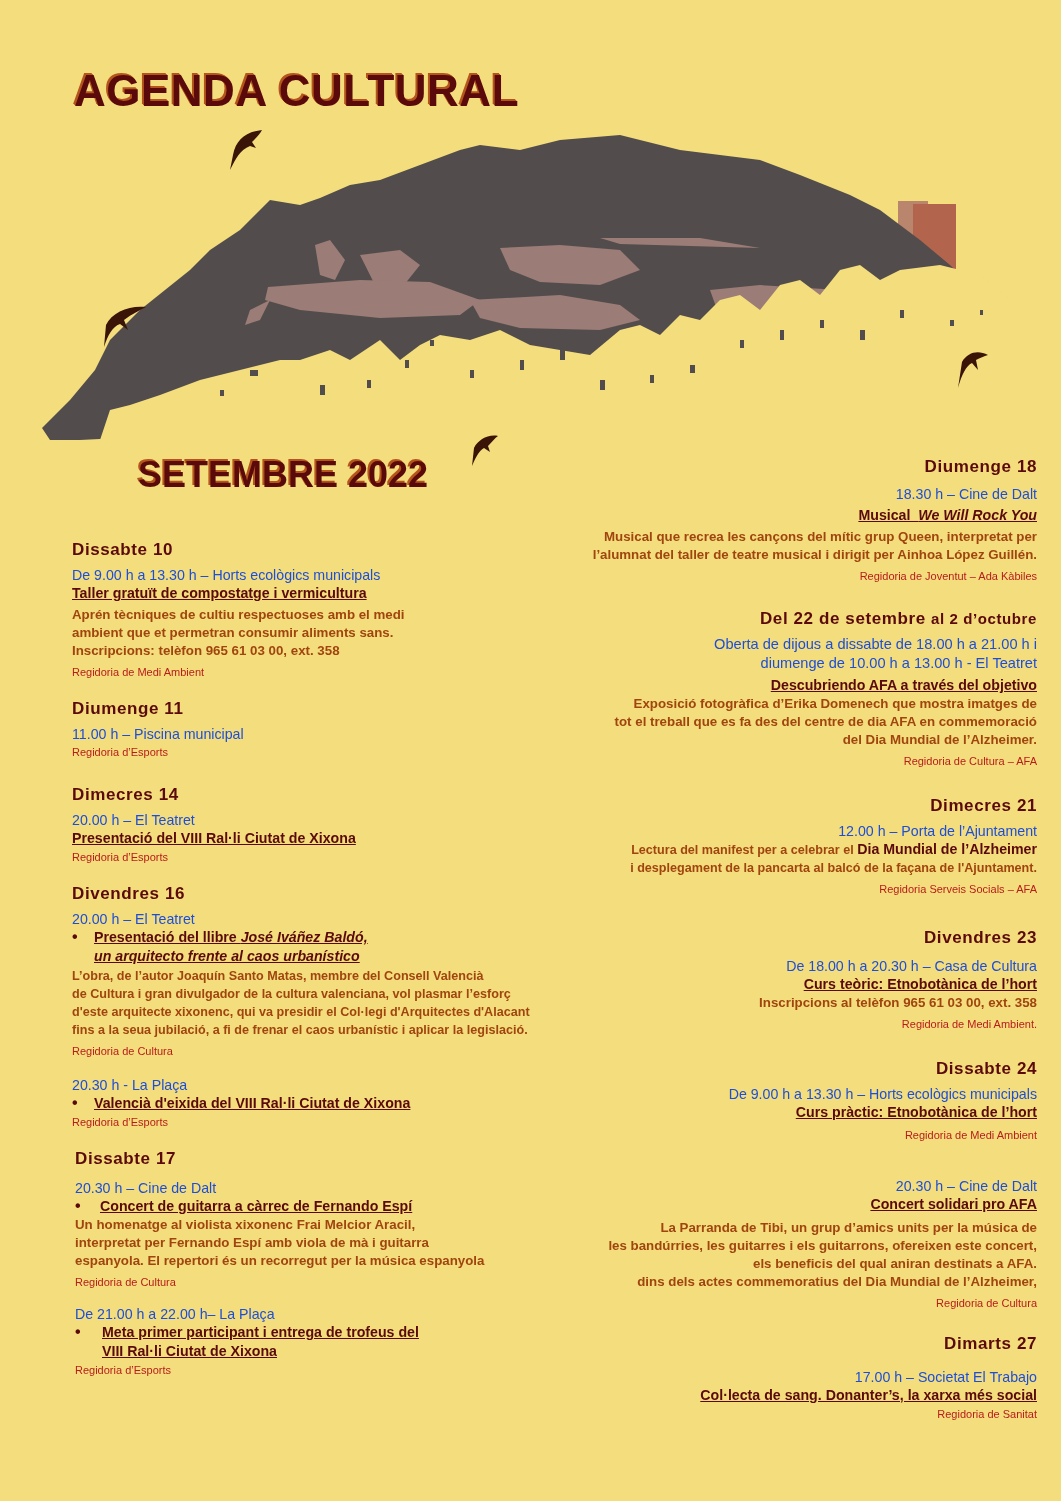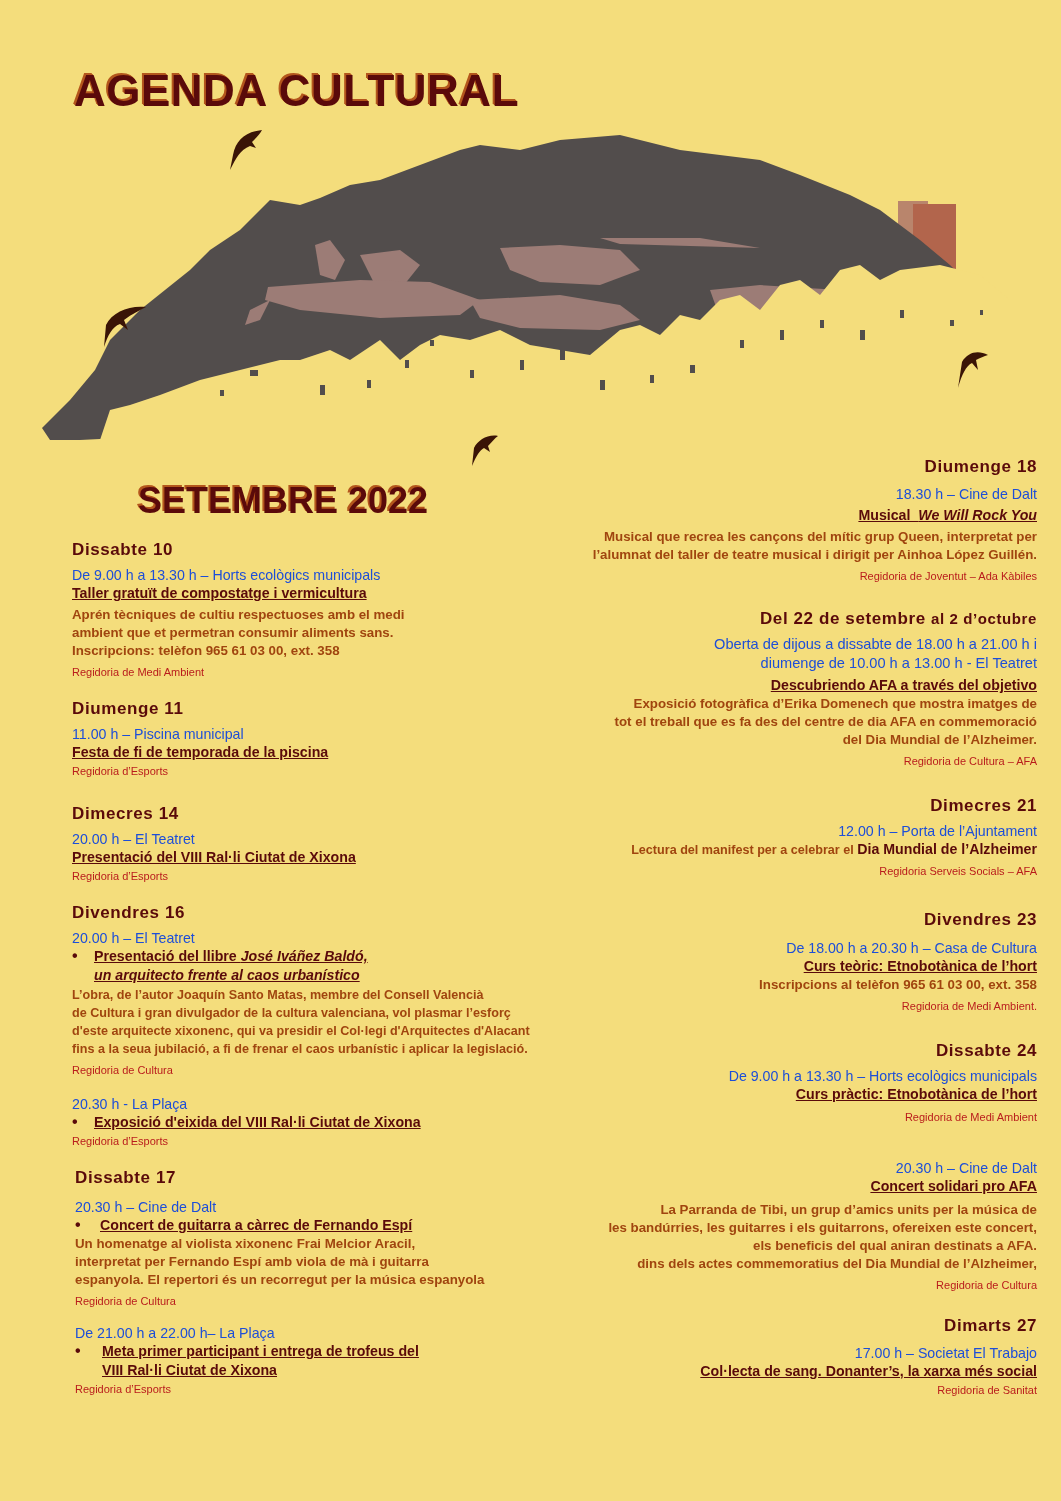--- a/index.html
+++ b/index.html
@@ -11,21 +11,21 @@
     overflow: hidden;
   }
   .main-title {
     position: absolute; left: 74px; top: 66px;
     font-size: 44px; font-weight: bold; color: #5a0a0a;
     letter-spacing: 0.5px;
     text-shadow: -2px -2px 0 #b4561c, -1px -1px 0 #b4561c;
   }
   .illustration { position: absolute; left: 0; top: 120px; width: 1061px; height: 350px; }
   .month-title {
-    position: absolute; left: 138px; top: 480px;
+    position: absolute; left: 138px; top: 454px;
     font-size: 36px; font-weight: bold; color: #5a0a0a;
     text-shadow: -2px -2px 0 #b4561c;
   }
   .col { position: absolute; }
   .col-left { left: 72px; top: 540px; width: 460px; }
   .col-right { left: 567px; top: 457px; width: 470px; text-align: right; }
   .day {
     font-size: 17px; font-weight: bold; color: #5a0a0a;
     letter-spacing: 0.6px; margin-bottom: 6px;
   }
@@ -124,21 +124,20 @@
       <div>Aprén tècniques de cultiu respectuoses amb el medi</div>
       <div>ambient que et permetran consumir aliments sans.</div>
       <div>Inscripcions: telèfon 965 61 03 00, ext. 358</div>
     </div>
     <div class="org">Regidoria de Medi Ambient</div>
   </div>
 
   <div class="block">
     <div class="day">Diumenge 11</div>
     <div class="time">11.00 h – Piscina municipal</div>
-    <div class="event-title">Festa de fi de temporada de la piscina</div>
     <div class="org" style="margin-top:0">Regidoria d’Esports</div>
   </div>
 
   <div class="block" style="margin-top:24px">
     <div class="day">Dimecres 14</div>
     <div class="time">20.00 h – El Teatret</div>
     <div class="event-title">Presentació del VIII Ral·li Ciutat de Xixona</div>
     <div class="org" style="margin-top:0">Regidoria d’Esports</div>
   </div>
 
@@ -157,21 +156,21 @@
       <div>de Cultura i gran divulgador de la cultura valenciana, vol plasmar l’esforç</div>
       <div>d'este arquitecte xixonenc, qui va presidir el Col·legi d'Arquitectes d'Alacant</div>
       <div>fins a la seua jubilació, a fi de frenar el caos urbanístic i aplicar la legislació.</div>
     </div>
     <div class="org">Regidoria de Cultura</div>
 
     <div class="sub" style="margin-top:16px">
       <div class="time">20.30 h - La Plaça</div>
       <div class="bullet-row">
         <span class="bullet">•</span>
-        <div class="event-title">Exposició d'eixida del VIII Ral·li Ciutat de Xixona</div>
+        <div class="event-title">Valencià d'eixida del VIII Ral·li Ciutat de Xixona</div>
       </div>
       <div class="org" style="margin-top:0">Regidoria d’Esports</div>
     </div>
   </div>
 
   <div class="block" style="margin-left:3px">
     <div class="day" style="margin-bottom:10px">Dissabte 17</div>
     <div class="time">20.30 h – Cine de Dalt</div>
     <div class="bullet-row">
       <span class="bullet" style="width:25px">•</span>
@@ -228,20 +227,21 @@
       <div>del Dia Mundial de l’Alzheimer.</div>
     </div>
     <div class="org">Regidoria de Cultura – AFA</div>
   </div>
 
   <div class="block" style="margin-bottom:30px">
     <div class="day">Dimecres 21</div>
     <div class="time">12.00 h – Porta de l’Ajuntament</div>
     <div class="desc" style="font-size:12.6px; margin-top:0">
       <div><span>Lectura del manifest per a celebrar el </span><b>Dia Mundial de l’Alzheimer</b></div>
+      <div>i desplegament de la pancarta al balcó de la façana de l'Ajuntament.</div>
     </div>
     <div class="org">Regidoria Serveis Socials – AFA</div>
   </div>
 
   <div class="block" style="margin-bottom:26px">
     <div class="day" style="margin-bottom:9px">Divendres 23</div>
     <div class="time">De 18.00 h a 20.30 h – Casa de Cultura</div>
     <div class="event-title">Curs teòric: Etnobotànica de l’hort</div>
     <div class="desc" style="margin-top:0">Inscripcions al telèfon 965 61 03 00, ext. 358</div>
     <div class="org">Regidoria de Medi Ambient.</div>
@@ -260,18 +260,18 @@
         <div>La Parranda de Tibi, un grup d’amics units per la música de</div>
         <div>les bandúrries, les guitarres i els guitarrons, ofereixen este concert,</div>
         <div>els beneficis del qual aniran destinats a AFA.</div>
         <div>dins dels actes commemoratius del Dia Mundial de l’Alzheimer,</div>
       </div>
       <div class="org">Regidoria de Cultura</div>
     </div>
   </div>
 
   <div class="block">
-    <div class="day" style="margin-bottom:8px">Dimarts 27</div>
+    <div class="day" style="margin-bottom:14px">Dimarts 27</div>
     <div class="time">17.00 h – Societat El Trabajo</div>
     <div class="event-title">Col·lecta de sang. Donanter’s, la xarxa més social</div>
     <div class="org" style="margin-top:0">Regidoria de Sanitat</div>
   </div>
 </div>
 
 </body></html>

